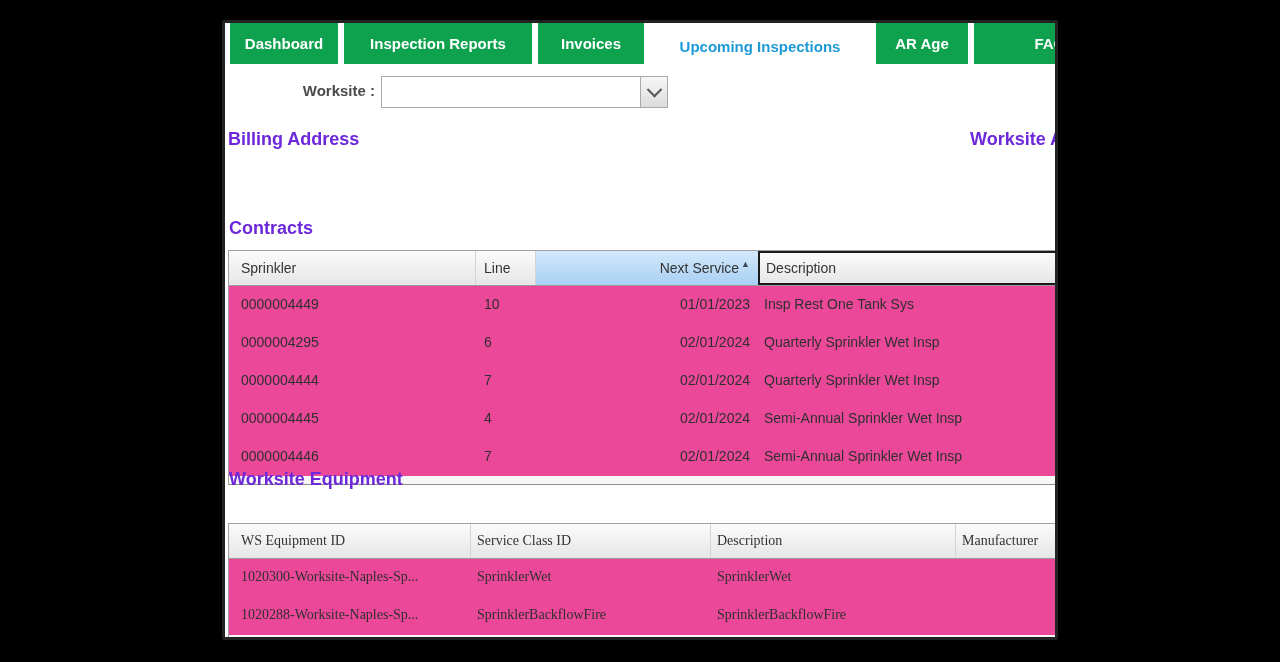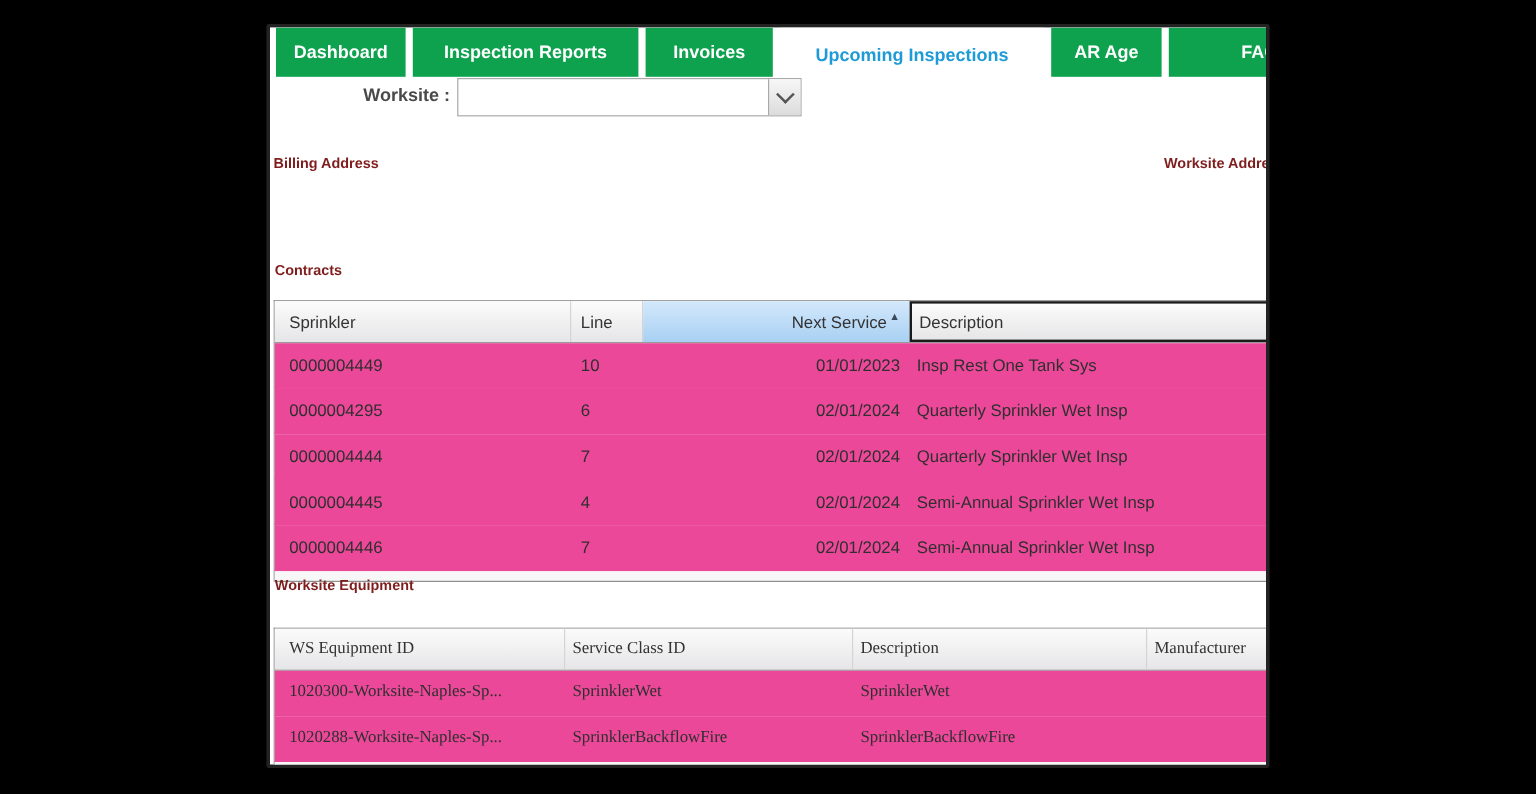--- a/index.html
+++ b/index.html
@@ -24,21 +24,21 @@
     background:var(--tab-green,#0ea24f);
     color:#fff;font-size:15px;font-weight:bold;cursor:pointer;
     flex:0 0 auto;white-space:nowrap;
   }
   .tab.active{
     background:#fff;color:var(--active-tab-blue,#1e9ad6);height:47px;
   }
   .t-w1{width:108px}.t-w2{width:188px}.t-w3{width:106px}
   .t-w4{width:220px}.t-w5{width:92px}.t-w6{width:160px}
   
-  .worksite-row{position:absolute;left:0;top:42px;height:32px;width:954px;}
+  .worksite-row{position:absolute;left:0;top:53px;height:32px;width:954px;}
   .worksite-label{
     position:absolute;left:55px;top:6px;width:95px;text-align:right;
     font-size:15px;font-weight:bold;color:#4a4a4a;
   }
   .select{
     position:absolute;left:156px;top:0;width:287px;height:32px;
     box-sizing:border-box;border:1px solid #a9a9a9;background:#fff;
     display:flex;cursor:pointer;
   }
   .select-value{flex:1 1 auto;font-size:14px;color:#333;padding:7px 6px 0 6px;}
@@ -46,26 +46,26 @@
     flex:0 0 26px;border-left:1px solid #a9a9a9;
     background:linear-gradient(#f7f7f7,#dcdcdc);
     display:flex;align-items:center;justify-content:center;
   }
   .chev{
     width:9px;height:9px;border-right:2px solid #555;border-bottom:2px solid #555;
     transform:rotate(45deg) translate(-2px,-2px);
   }
   
   .heading{
-    position:absolute;font-size:12px;font-weight:bold;color:#7f1d1d;white-space:nowrap;
+    position:absolute;font-size:18px;font-weight:bold;color:#6d28d9;white-space:nowrap;
   }
   .h-billing{left:3px;top:106px;}
   .h-wsaddr{left:745px;top:106px;}
   .h-contracts{left:4px;top:195px;}
-  .h-equipment{left:4px;top:458px;}
+  .h-equipment{left:4px;top:446px;}
   
   .grid{
     position:absolute;left:3px;width:870px;box-sizing:border-box;
     border-left:1px solid #a0a0a0;border-top:1px solid #a0a0a0;
     font-size:14px;color:#2f2f2f;
   }
   .g-contracts{top:227px;}
   .g-equipment{top:500px;}
   .grow{display:grid;}
   .g-contracts .grow{grid-template-columns:247px 60px 222px 340px;}

